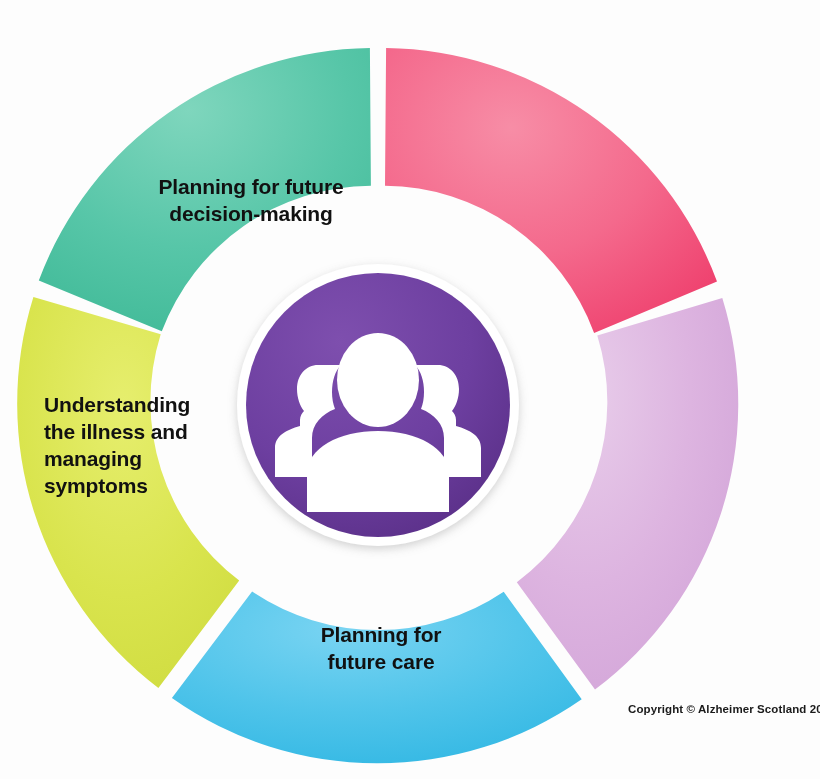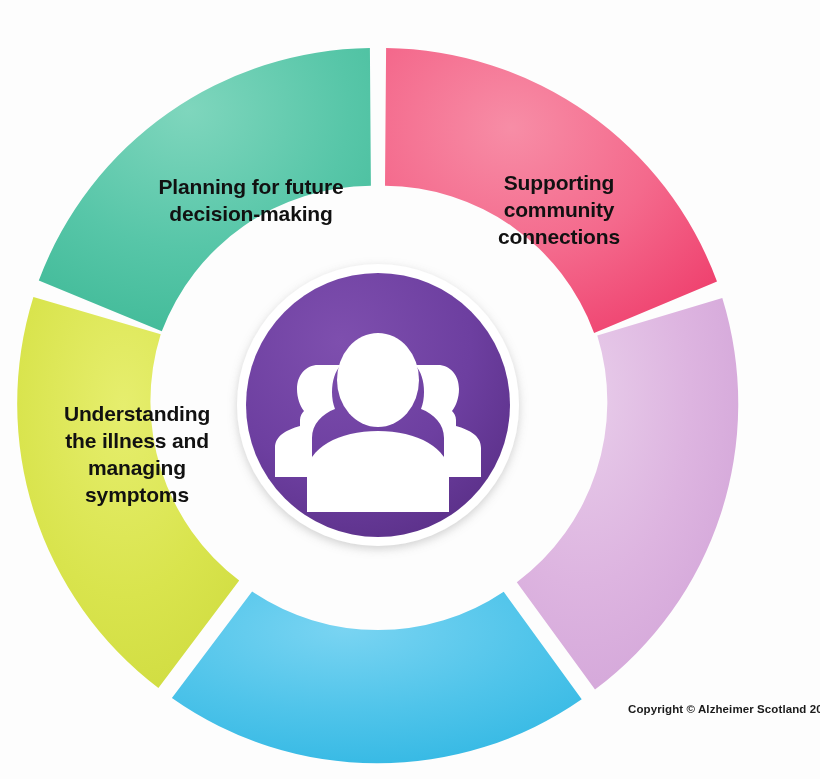--- a/index.html
+++ b/index.html
@@ -31,21 +31,21 @@
     font-size: 21px;
     line-height: 1.28;
     letter-spacing: -0.15px;
     white-space: pre-line;
     pointer-events: none;
   }
   #label-green   { left: 131px; top: 174px; width: 240px; text-align: center; }
   #label-pink    { left: 466px; top: 170px; width: 186px; text-align: center; }
   #label-purple  { left: 528px; top: 462px; width: 172px; text-align: center; }
   #label-blue    { left: 288px; top: 622px; width: 186px; text-align: center; }
-  #label-lime    { left: 44px;  top: 401px; width: 186px; text-align: center; }
+  #label-lime    { left: 44px;  top: 392px; width: 186px; text-align: left; }
 
   #copyright {
     position: absolute;
     left: 628px;
     top: 703px;
     font-size: 11.5px;
     font-weight: bold;
     color: #1a1a1a;
     letter-spacing: 0.1px;
     white-space: nowrap;
@@ -118,25 +118,24 @@
       <path d="M77 97 c-12 0 -21 10 -21 24 c0 9 3 17 7 22 c-2 2 -4 5 -4 9 l0 6 c-14 4 -25 10 -25 22 l0 29 l37 0 l0 -39 c0 -14 10 -24 23 -29 c-2 -5 -3 -11 -3 -17 c0 -11 3 -21 9 -27 c-6 0 -11 0 -23 0 z"></path>
       <path d="M197 97 c12 0 21 10 21 24 c0 9 -3 17 -7 22 c2 2 4 5 4 9 l0 6 c14 4 25 10 25 22 l0 29 l-37 0 l0 -39 c0 -14 -10 -24 -23 -29 c2 -5 3 -11 3 -17 c0 -11 -3 -21 -9 -27 c6 0 11 0 23 0 z"></path>
       <ellipse cx="137" cy="112" rx="41" ry="47"></ellipse>
       <path d="M137 163 c-39 0 -71 17 -71 43 l0 38 l142 0 l0 -38 c0 -26 -32 -43 -71 -43 z"></path>
     </g>
   </svg>
 
   <div class="seg-label" id="label-green">Planning for future
 decision-making</div>
 
-  <div class="seg-label" id="label-pink">Supporting
-community
-connections</div>
 
 
+  <div class="seg-label" id="label-blue">Planning for
+future care</div>
 
   <div class="seg-label" id="label-lime">Understanding
 the illness and
 managing
 symptoms</div>
 
   <div id="copyright">Copyright © Alzheimer Scotland 2015</div>
 
 </div>
 

